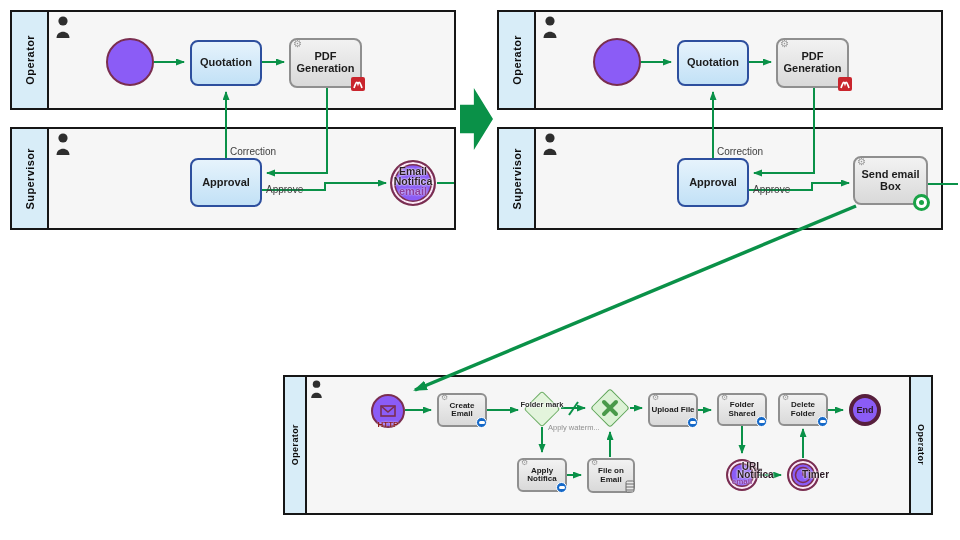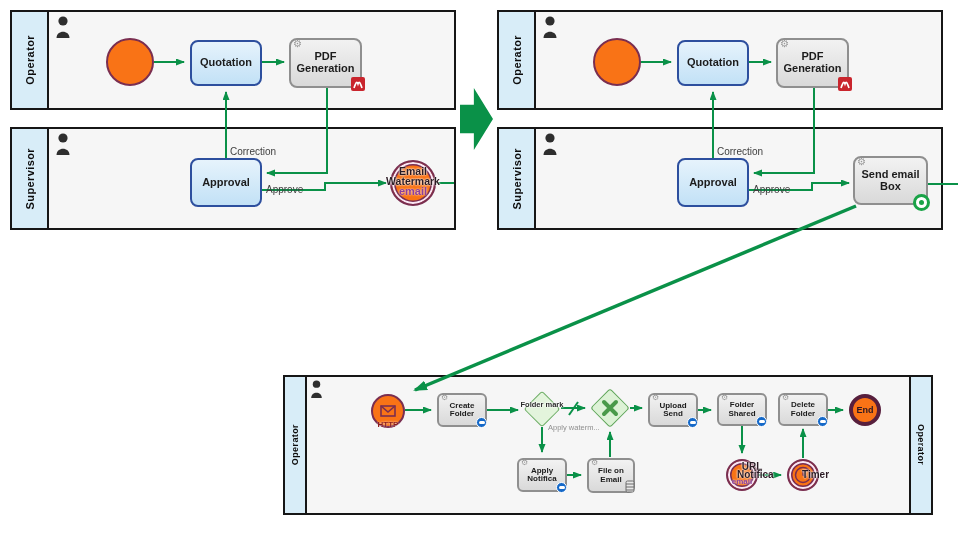--- a/index.html
+++ b/index.html
@@ -13,21 +13,21 @@
   .vtext-down{writing-mode:vertical-rl;font-weight:bold;font-size:10px;color:#0d0d0d;letter-spacing:.4px;}
   .person{position:absolute;}
   .task{position:absolute;box-sizing:border-box;display:flex;align-items:center;justify-content:center;
         text-align:center;font-weight:bold;color:#1c1c1c;border-radius:8px;line-height:1.05;}
   .task.gray{background:linear-gradient(#f2f2f2,#d9d9d9);border:2px solid #8f8f8f;}
   .task.blue{background:linear-gradient(#e6f3fc,#c2e1f6);border:2px solid #2d4f9e;}
   .task.lg{font-size:11px;}
   .task.sm{font-size:8px;border-radius:6px;}
   .gear{position:absolute;top:-1px;left:2px;font-size:10px;color:#999;line-height:1;font-weight:normal;}
   .gear.t{font-size:8px;}
-  .event{position:absolute;border-radius:50%;background:#f97316;box-sizing:border-box;}
+  .event{position:absolute;border-radius:50%;background:#8b5cf6;box-sizing:border-box;}
   .ev-start{border:2.5px solid #7a2e50;}
   .ev-double{border:2px solid #7a2e50;box-shadow:inset 0 0 0 2px #fbe7f5, inset 0 0 0 3.5px #7a2e50;}
   .ev-end{border:4.5px solid #571f3d;display:flex;align-items:center;justify-content:center;
           font-weight:bold;font-size:9px;color:#2b1722;}
   .ev-text{position:absolute;text-align:center;pointer-events:none;}
   .ev-title{font-weight:bold;color:#2b1b24;text-shadow:0 0 2px #fff,0 0 2px #fff;}
   .ev-title.lg{font-size:10.5px;line-height:10px;}
   .ev-title.sm{font-size:10px;line-height:7.5px;margin-left:20px;}
   .ev-sub{font-weight:bold;color:#8d3f9d;text-shadow:0 0 2px #fff;}
   .ev-sub.lg{font-size:11px;line-height:11px;}
@@ -143,21 +143,21 @@
     <circle cx="8" cy="5" r="4.6" fill="#2e2e2e"></circle>
       <path d="M1.5 22 C1.5 13.5 14.5 13.5 14.5 22 Z" fill="#2e2e2e"></path>
   </svg>
   <div class="task blue lg" style="left:190px;top:158px;width:72px;height:49px">
     <span>Approval</span>
   </div>
   <div class="edge-label" style="left:230px;top:146px">Correction</div>
   <div class="edge-label" style="left:266px;top:184px">Approve</div>
   <div class="event ev-double" style="left:390px;top:160px;width:46px;height:46px"></div>
   <div class="ev-text" style="left:381px;top:166px;width:64px">
-    <div class="ev-title lg">Email Watermark</div>
+    <div class="ev-title lg">Email Notifica</div>
     <div class="ev-sub lg">email</div>
   </div>
 
   <div class="block-arrow"></div>
 
   <svg class="person" style="left:542px;top:16px" width="16" height="22" viewBox="0 0 16 22">
     <circle cx="8" cy="5" r="4.6" fill="#2e2e2e"></circle>
       <path d="M1.5 22 C1.5 13.5 14.5 13.5 14.5 22 Z" fill="#2e2e2e"></path>
   </svg>
   <div class="event ev-start" style="left:593px;top:38px;width:48px;height:48px"></div>
@@ -199,38 +199,38 @@
   <svg class="overlay" style="left:380px;top:405px" width="16" height="12" viewBox="0 0 16 12">
     <rect x="1" y="1" width="14" height="10" fill="none" stroke="#7a2e50" stroke-width="1.6"></rect>
     <path d="M1,1 L8,7 L15,1" fill="none" stroke="#7a2e50" stroke-width="1.6"></path>
   </svg>
   <div class="ev-text" style="left:363px;top:420px;width:50px">
     <div style="font-size:8px;font-weight:bold;color:#8b1a1a;text-shadow:0 0 2px #fff">HTTP</div>
   </div>
 
   <div class="task gray sm" style="left:437px;top:393px;width:50px;height:34px">
     <span class="gear t">⚙</span>
-    <span>Create Folder</span>
+    <span>Create Email</span>
     <span class="badge-box" style="right:-2px;bottom:-3px">
         <span class="badge-mark"></span>
       </span>
   </div>
 
   <div class="gw" style="left:529px;top:396px;width:26px;height:26px"></div>
   <div class="gw-label" style="left:518px;top:401px;width:48px">Folder mark</div>
   <div class="edge-label sm" style="left:548px;top:423px">Apply waterm...</div>
 
   <div class="gw" style="left:596px;top:394px;width:28px;height:28px;background:#ddf2d6;border-color:#5ea558"></div>
   <svg class="overlay" style="left:590px;top:388px" width="40" height="40">
     <path d="M14 14 L26 26 M26 14 L14 26" stroke="#4a9a4a" stroke-width="4" stroke-linecap="round" fill="none"></path>
   </svg>
 
   <div class="task gray sm" style="left:648px;top:393px;width:50px;height:34px">
     <span class="gear t">⚙</span>
-    <span>Upload Send</span>
+    <span>Upload File</span>
     <span class="badge-box" style="right:-2px;bottom:-3px">
         <span class="badge-mark"></span>
       </span>
   </div>
 
   <div class="task gray sm" style="left:717px;top:393px;width:50px;height:33px">
     <span class="gear t">⚙</span>
     <span>Folder Shared</span>
     <span class="badge-box" style="right:-2px;bottom:-3px">
         <span class="badge-mark"></span>

